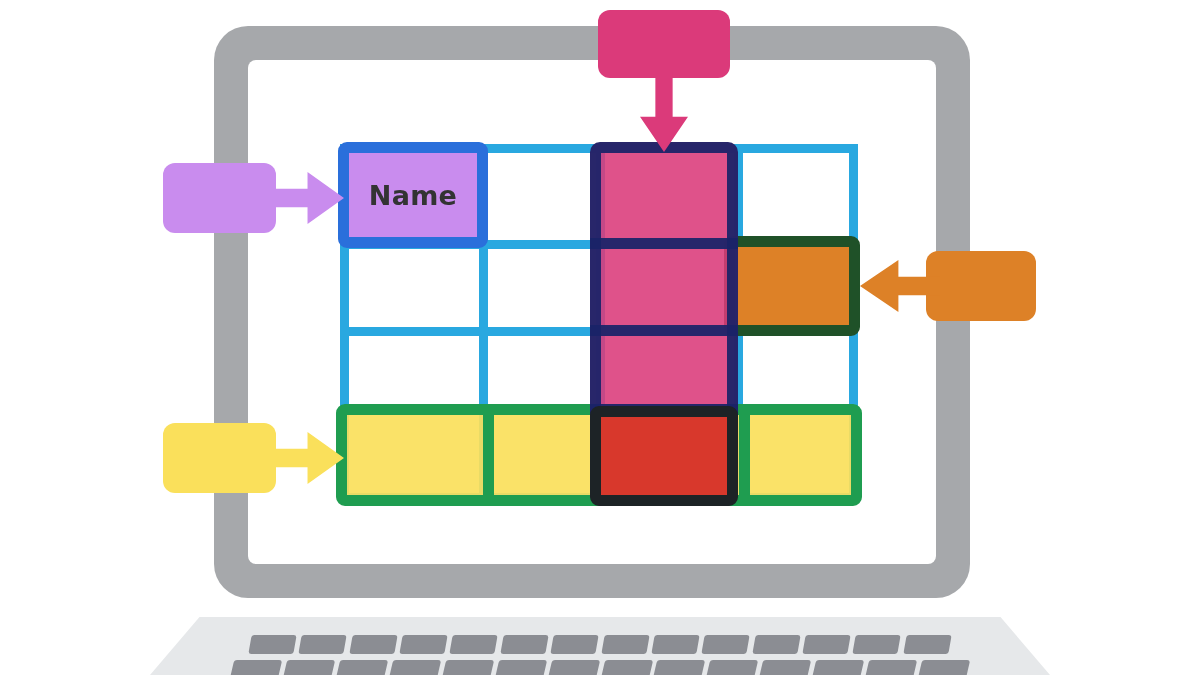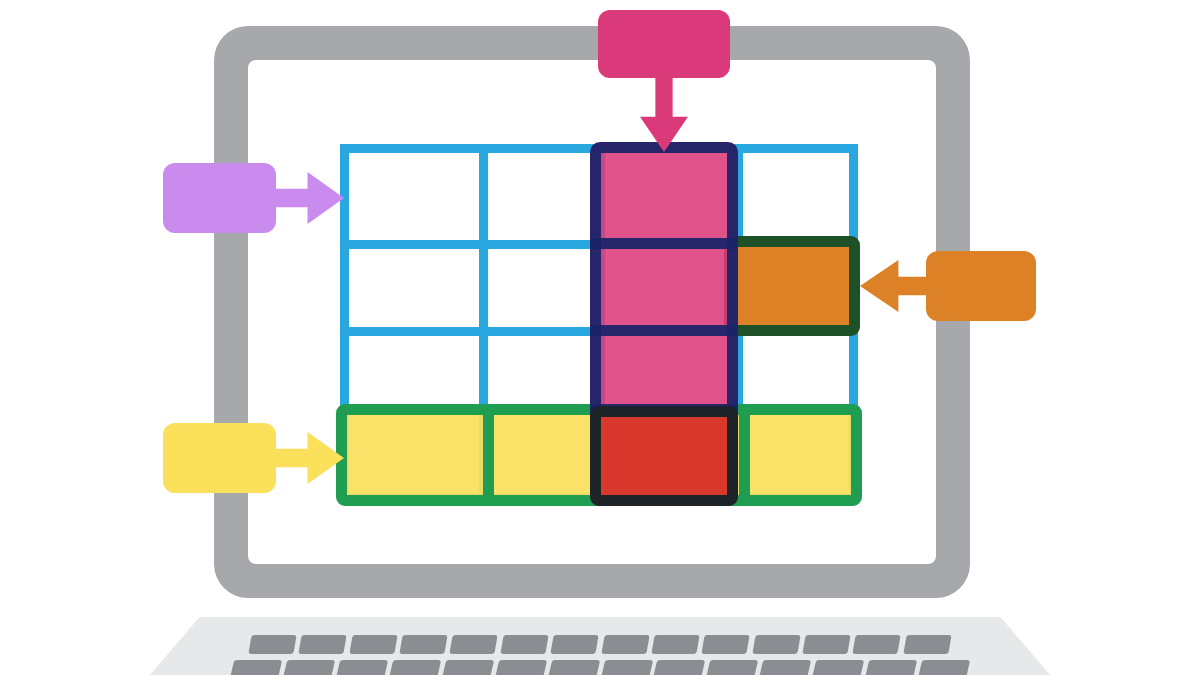--- a/index.html
+++ b/index.html
@@ -150,20 +150,23 @@
   <div class="ovl" id="ovl-orange"></div>
 
   <div class="ovl" id="ovl-column">
     <div class="col-div" style="top:85px;"></div>
     <div class="col-div" style="top:172px;"></div>
     <div class="col-div" style="top:251px;"></div>
   </div>
 
   <div class="ovl" id="ovl-red"></div>
 
+  <div class="ovl" id="ovl-name">
+    <span id="ovl-name-label">Name</span>
+  </div>
 
   <div class="callout-box" id="callout-purple-box"></div>
   <div class="arrow" id="callout-purple-arrow"></div>
 
   <div class="callout-box" id="callout-pink-box"></div>
   <div class="arrow" id="callout-pink-arrow"></div>
 
   <div class="callout-box" id="callout-orange-box"></div>
   <div class="arrow" id="callout-orange-arrow"></div>
 

